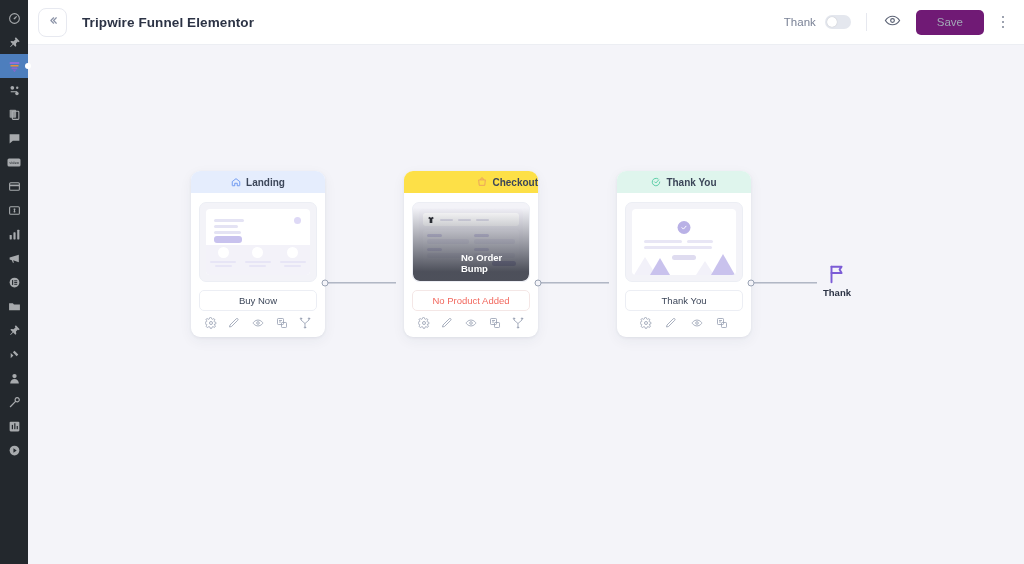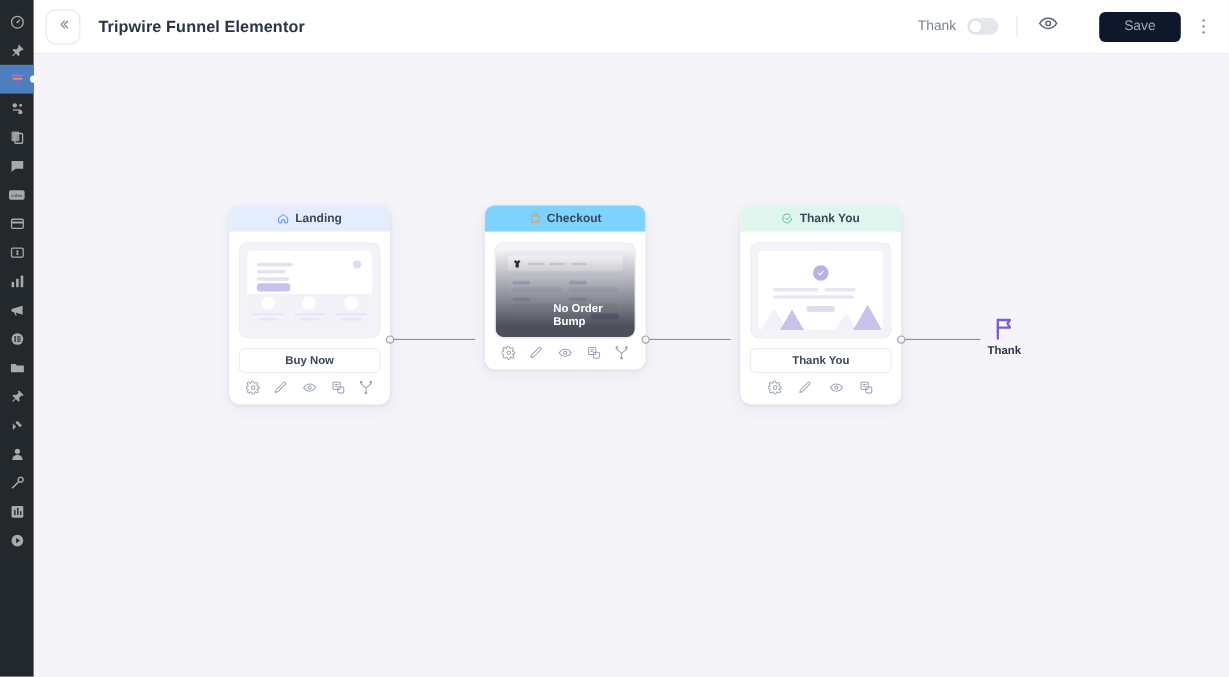--- a/index.html
+++ b/index.html
@@ -84,22 +84,22 @@
     box-shadow: 0 0 1px rgba(0,0,0,.25);
   }
   .divider-v {
     width: 1px; height: 18px; background: #e6e8ef; margin: 0 15px;
   }
   .eye-btn {
     width: 22px; height: 22px; display:flex; align-items:center; justify-content:center;
     color: #5d6476; cursor: pointer;
   }
   .save-btn {
-    margin-left: 31px;
-    background: #0f172a;
+    margin-left: 12px;
+    background: #701a75;
     color: #a2a8b6;
     border: none;
     border-radius: 5px;
     height: 25px;
     padding: 0 21px;
     font-size: 11.5px;
     font-family: "Liberation Sans", sans-serif;
     cursor: pointer;
   }
   .kebab {
@@ -133,21 +133,21 @@
     position: relative;
   }
   .node-head {
     height: 22px;
     display: flex; align-items: center; justify-content: center;
     gap: 5px;
     font-size: 10px;
     font-weight: bold;
   }
   .node-head.landing  { background: #e5edfd; color: #3c4659; }
-  .node-head.checkout { background: #7dd3fc; color: #3c4659; }
+  .node-head.checkout { background: #fde047; color: #3c4659; justify-content: flex-end; }
   .node-head.thankyou { background: #dff5ed; color: #3c4659; }
   .node-head .hicon { display:flex; align-items:center; }
   .node-head.landing .hicon  { color: #5b8def; }
   .node-head.checkout .hicon { color: #e79a62; }
   .node-head.thankyou .hicon { color: #45c79a; }
 
   .node-body { padding: 9px 8px 0 8px; }
 
   
   .thumb {
@@ -213,21 +213,21 @@
   .ty-pill { position: absolute; left: 50%; transform: translateX(-50%); top: 46px; width: 24px; height: 5px; border-radius: 3px; background: #dfdcf0; }
 
   
   .cta {
     margin: 8px 0 0 0;
     height: 21px;
     border: 1px solid #eceef4;
     border-radius: 5px;
     display: flex; align-items: center; justify-content: center;
     font-size: 9.5px;
-    font-weight: bold;
+    font-weight: normal;
     color: #3c4659;
   }
   .cta.warn { color: #f2685e; border-color: #f4e7e6; }
 
   
   .actions {
     display: flex; align-items: center; justify-content: space-around;
     height: 26px;
     padding: 0 8px 2px 8px;
     color: #9aa2b4;
@@ -631,20 +631,21 @@
                         <div class="inp"></div>
                     </div>
                   </div>
                   <div class="ck-btn"></div>
                 </div>
                 <div class="ck-overlay">
                   <span>No Order Bump</span>
                 </div>
               </div>
 
+              <div class="cta warn">No Product Added</div>
             </div>
 
             <div class="actions">
               <span class="act">
                 <svg width="12" height="12" viewBox="0 0 24 24" fill="none" stroke="currentColor" stroke-width="1.7">
                   <circle cx="12" cy="12" r="3"></circle>
                   <path d="M19.4 15a1.7 1.7 0 00.3 1.9l.1.1a2 2 0 11-2.8 2.8l-.1-.1a1.7 1.7 0 00-1.9-.3 1.7 1.7 0 00-1 1.5V21a2 2 0 11-4 0v-.1a1.7 1.7 0 00-1.1-1.5 1.7 1.7 0 00-1.9.3l-.1.1A2 2 0 113 17l.1-.1a1.7 1.7 0 00.3-1.9 1.7 1.7 0 00-1.5-1H1.7a2 2 0 110-4h.2a1.7 1.7 0 001.5-1.1 1.7 1.7 0 00-.3-1.9L3 6.8A2 2 0 115.8 4l.1.1a1.7 1.7 0 001.9.3H8a1.7 1.7 0 001-1.5V2.7a2 2 0 114 0v.2a1.7 1.7 0 001 1.5 1.7 1.7 0 001.9-.3l.1-.1A2 2 0 1118.8 7l-.1.1a1.7 1.7 0 00-.3 1.9v.1a1.7 1.7 0 001.5 1h.2a2 2 0 110 4h-.2a1.7 1.7 0 00-1.5 1z"></path>
                 </svg>
               </span>
               <span class="act">

